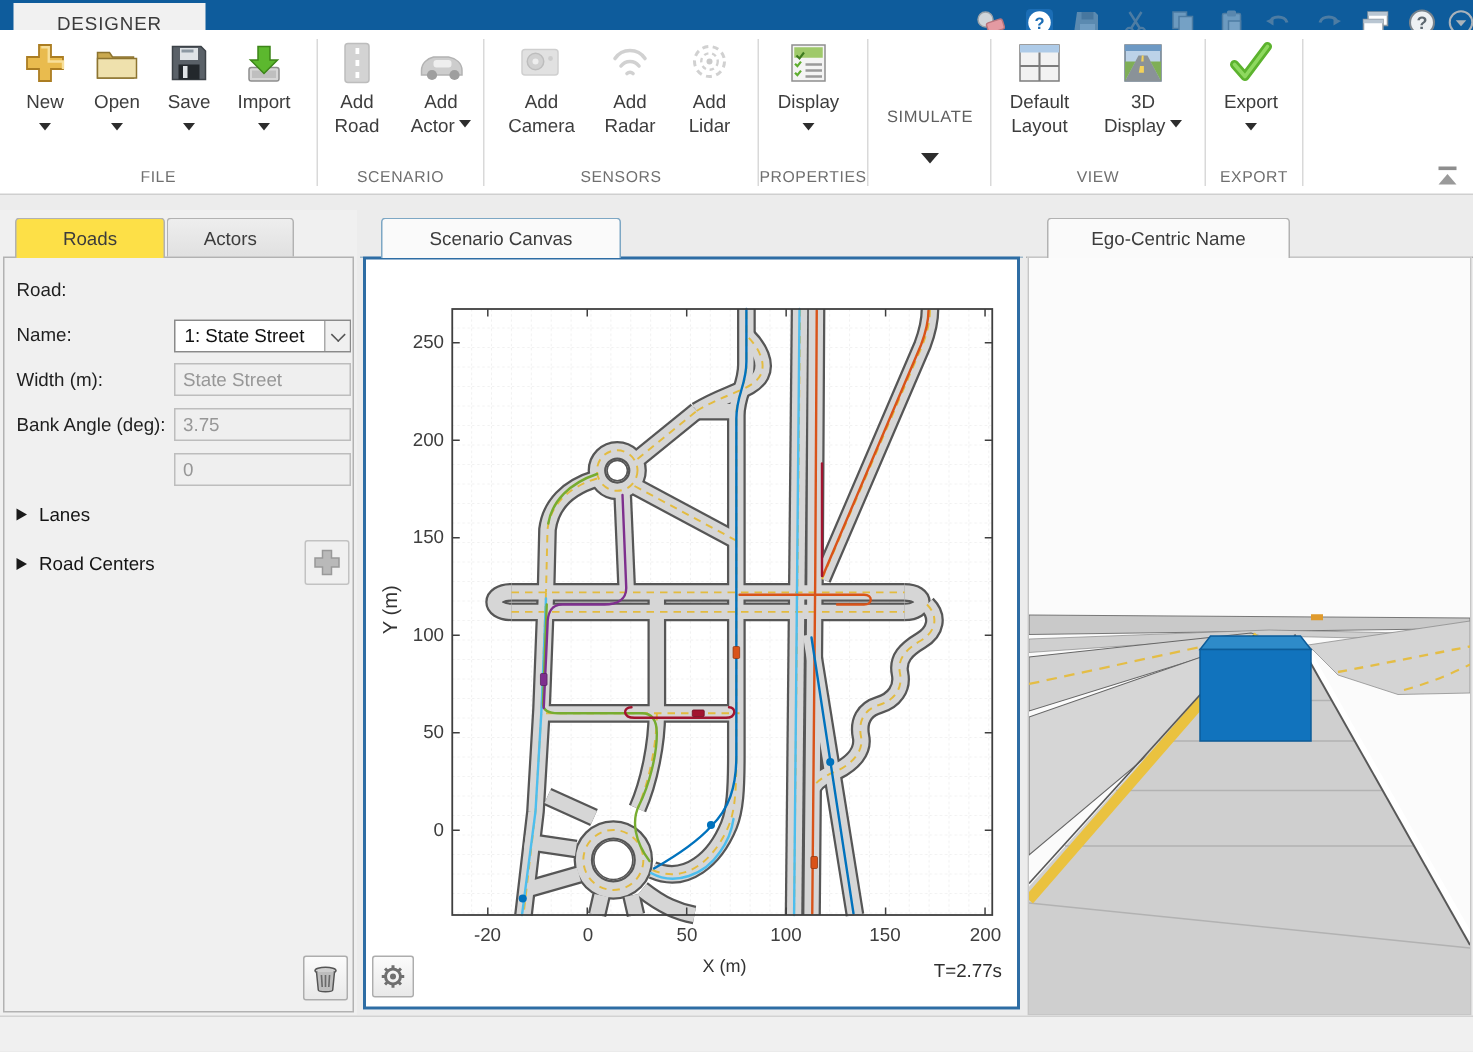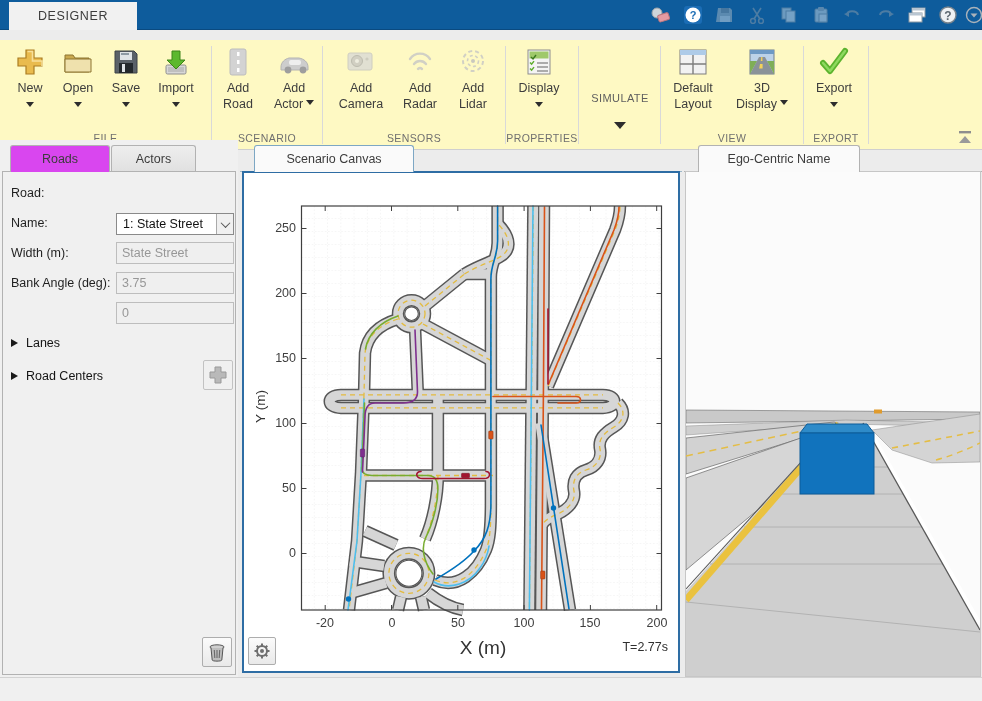--- a/index.html
+++ b/index.html
@@ -9,42 +9,42 @@
   #app { position:relative; width:982px; height:701px; background:#ececec; }
 
   
   #titlebar { left:0; top:0; width:982px; height:30px; background:#0e5c9c; border-bottom:1px solid #0a4a80; }
   #designer-tab { left:9px; top:2px; width:128px; height:28px; background:#f1f1f1;
     color:#3b3b3b; font-size:12.5px; letter-spacing:.6px; text-align:center; line-height:28px; }
   .qbtn { top:4px; width:24px; height:22px; display:flex; align-items:center; justify-content:center; border-radius:3px; }
   .qbtn svg { display:block; }
 
   
-  #toolbar { left:0; top:40px; width:982px; height:110px; background:#fef9c3; border-bottom:1px solid #cfcfcf; }
+  #toolbar { left:0; top:20px; width:982px; height:110px; background:#ffffff; border-bottom:1px solid #cfcfcf; }
   .tb-divider { top:6px; height:98px; width:1px; background:#d9d9d9; }
   .section-label { bottom:3px; height:14px; font-size:10.5px; color:#6f6f6f; text-align:center; letter-spacing:.4px; }
   .tbtn { top:4px; text-align:center; color:#3d3d3d; font-size:12.5px; cursor:default; }
   .tbtn .ticon { height:36px; display:flex; align-items:flex-start; justify-content:center; padding-top:3px; }
   .tbtn .tlabel { line-height:16px; height:16px; white-space:nowrap; }
   .tri-down { display:inline-block; width:0; height:0; border:4px solid transparent; border-top:5px solid #2d2d2d; vertical-align:middle; }
   .under-arrow { margin-top:6px; display:flex; justify-content:center; }
   .inline-arrow { margin-left:3px; margin-bottom:1px; }
   #simulate-label { top:52px; font-size:11px; color:#5f5f5f; text-align:center; letter-spacing:.4px; }
   #simulate-arrow { top:82px; display:flex; justify-content:center; }
   #collapse-ribbon { right:8px; bottom:4px; width:18px; height:16px; }
 
   
   .tab { height:27px; font-size:12.5px; color:#3c3c3c; text-align:center; line-height:26px;
     border:1px solid #b2b2b2; border-bottom:none; border-radius:3px 3px 0 0; background:linear-gradient(#eee,#e0e0e0); }
   .tab.active { background:#f7f7f7; }
 
   
   #left-panel { left:0; top:140px; width:238px; height:537px; background:#f0f0f0; }
   #left-tabs { left:0; top:5px; width:238px; height:27px; }
-  #tab-roads { left:10px; width:100px; background:#d946ef; z-index:2; }
+  #tab-roads { left:10px; width:100px; background:#fde047; z-index:2; }
   #tab-actors { left:111px; width:85px; }
   #left-body { left:2px; top:31px; width:234px; height:504px; border:1px solid #b2b2b2; background:#f0f0f0;padding-left:12px; }
   .fld-label { left:8px; font-size:12.5px; color:#1f1f1f; line-height:22px; white-space:nowrap; }
   .fld-input { left:113px; width:118px; height:22px; border:1px solid #bdbdbd; background:#efefef;
     color:#979797; font-size:12.5px; font-family:"Liberation Sans",sans-serif; padding:0 5px; }
   #road-select { left:113px; top:41px; width:118px; height:22px; border:1px solid #8a8a8a; background:#fff;
     font-size:12.5px; color:#111; line-height:20px; padding-left:6px; }
   #road-select .chev { position:absolute; right:0; top:0; width:17px; height:20px; border-left:1px solid #aaa;
     background:#f0f0f0; display:flex; align-items:center; justify-content:center; }
   .chev-v { width:7px; height:7px; border-right:1.6px solid #555; border-bottom:1.6px solid #555; transform:rotate(45deg) translate(-1px,-1px); }
@@ -54,21 +54,21 @@
     display:flex; align-items:center; justify-content:center; border-radius:2px; }
   .sq-btn.flat { border-color:#c2c2c2; background:#f0f0f0; }
 
   
   #canvas-tab { left:254px; top:145px; width:160px; height:27px; background:#fafafa; border-color:#7da7c4; z-index:2; }
   #canvas-tabline { left:240px; top:171px; width:442px; height:1px; background:#9fb8c9; }
   #canvas-box { left:242px; top:171px; width:438px; height:502px; border:2px solid #2e6da4; background:#fff; }
   .ticklabel { font-size:12.5px; color:#3f3f3f; }
   .xtick { top:443px; width:40px; text-align:center; }
   .ytick { left:16px; width:36px; text-align:right; }
-  #xlabel { top:464px; left:207px; width:64px; text-align:center; font-size:19px; color:#333; }
+  #xlabel { top:464px; left:207px; width:64px; text-align:center; font-size:12px; color:#333; }
   #ylabel { left:-6px; top:226px; width:44px; text-align:center; font-size:13.5px; color:#333; transform:rotate(-90deg); }
   #sim-time { top:467px; right:10px; font-size:12.5px; color:#2f2f2f; }
   #gear-btn { left:4px; top:464px; width:28px; height:28px; }
 
   
   #ego-tab { left:698px; top:145px; width:162px; height:27px; background:#fafafa; z-index:2; }
   #ego-tabline { left:684px; top:171px; width:298px; height:1px; background:#b2b2b2; }
   #ego-box { left:685px; top:171px; width:296px; height:506px; border:1px solid #c6c6c6; background:#fbfbfb; }
 
   

